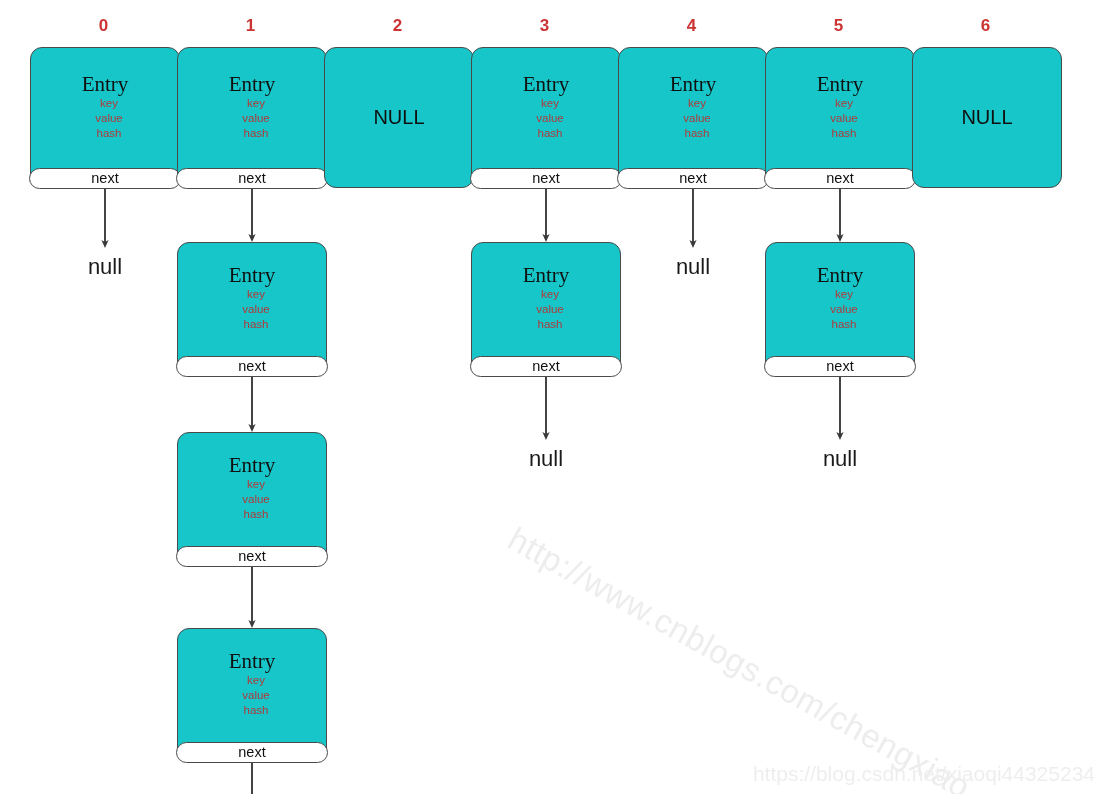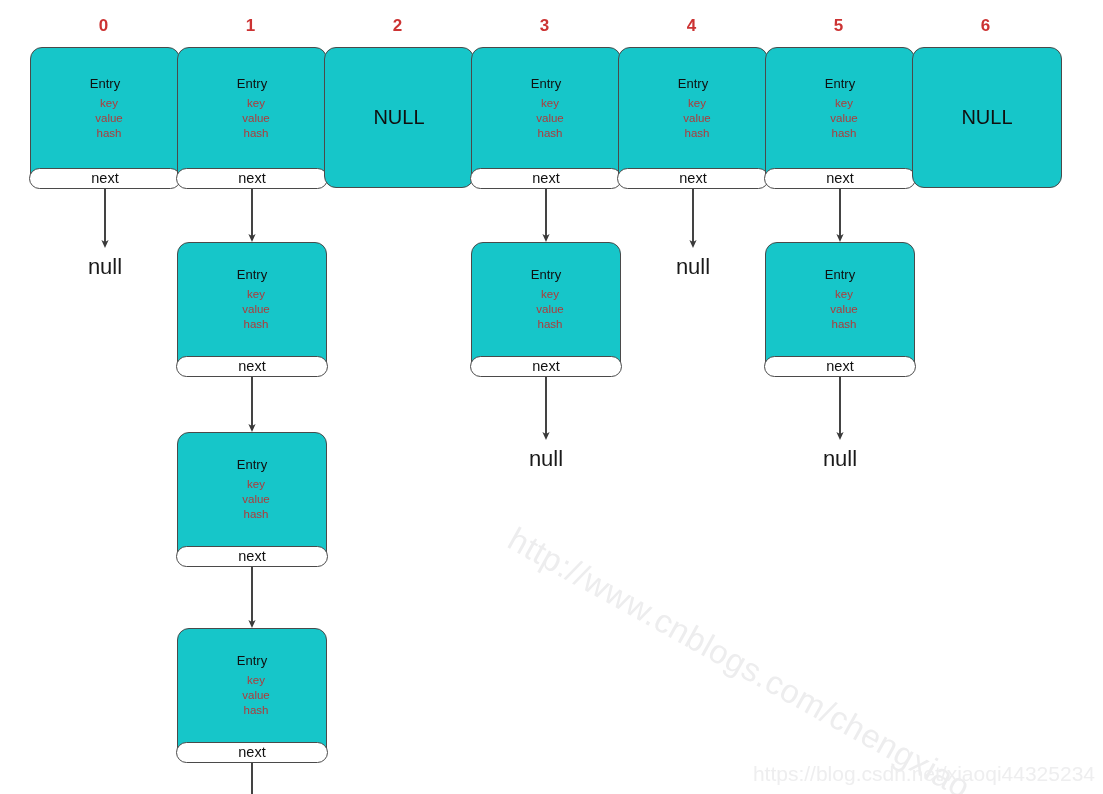--- a/index.html
+++ b/index.html
@@ -63,23 +63,23 @@
     left: 0;
     right: 0;
     top: 0;
     bottom: 22px;
     display: flex;
     flex-direction: column;
     align-items: center;
     justify-content: center;
   }
   .entry-title {
-    font-size: 13px;
+    font-size: 21px;
     color: #101010;
-    font-family: Liberation Sans, sans-serif;
+    font-family: Liberation Serif, serif;
     line-height: 22px;
     margin-bottom: 1px;
   }
   .entry-field {
     font-size: 11.5px;
     color: #b03a3a;
     font-family: "Liberation Sans", sans-serif;
     line-height: 15px;
     margin-left: 8px;
   }

